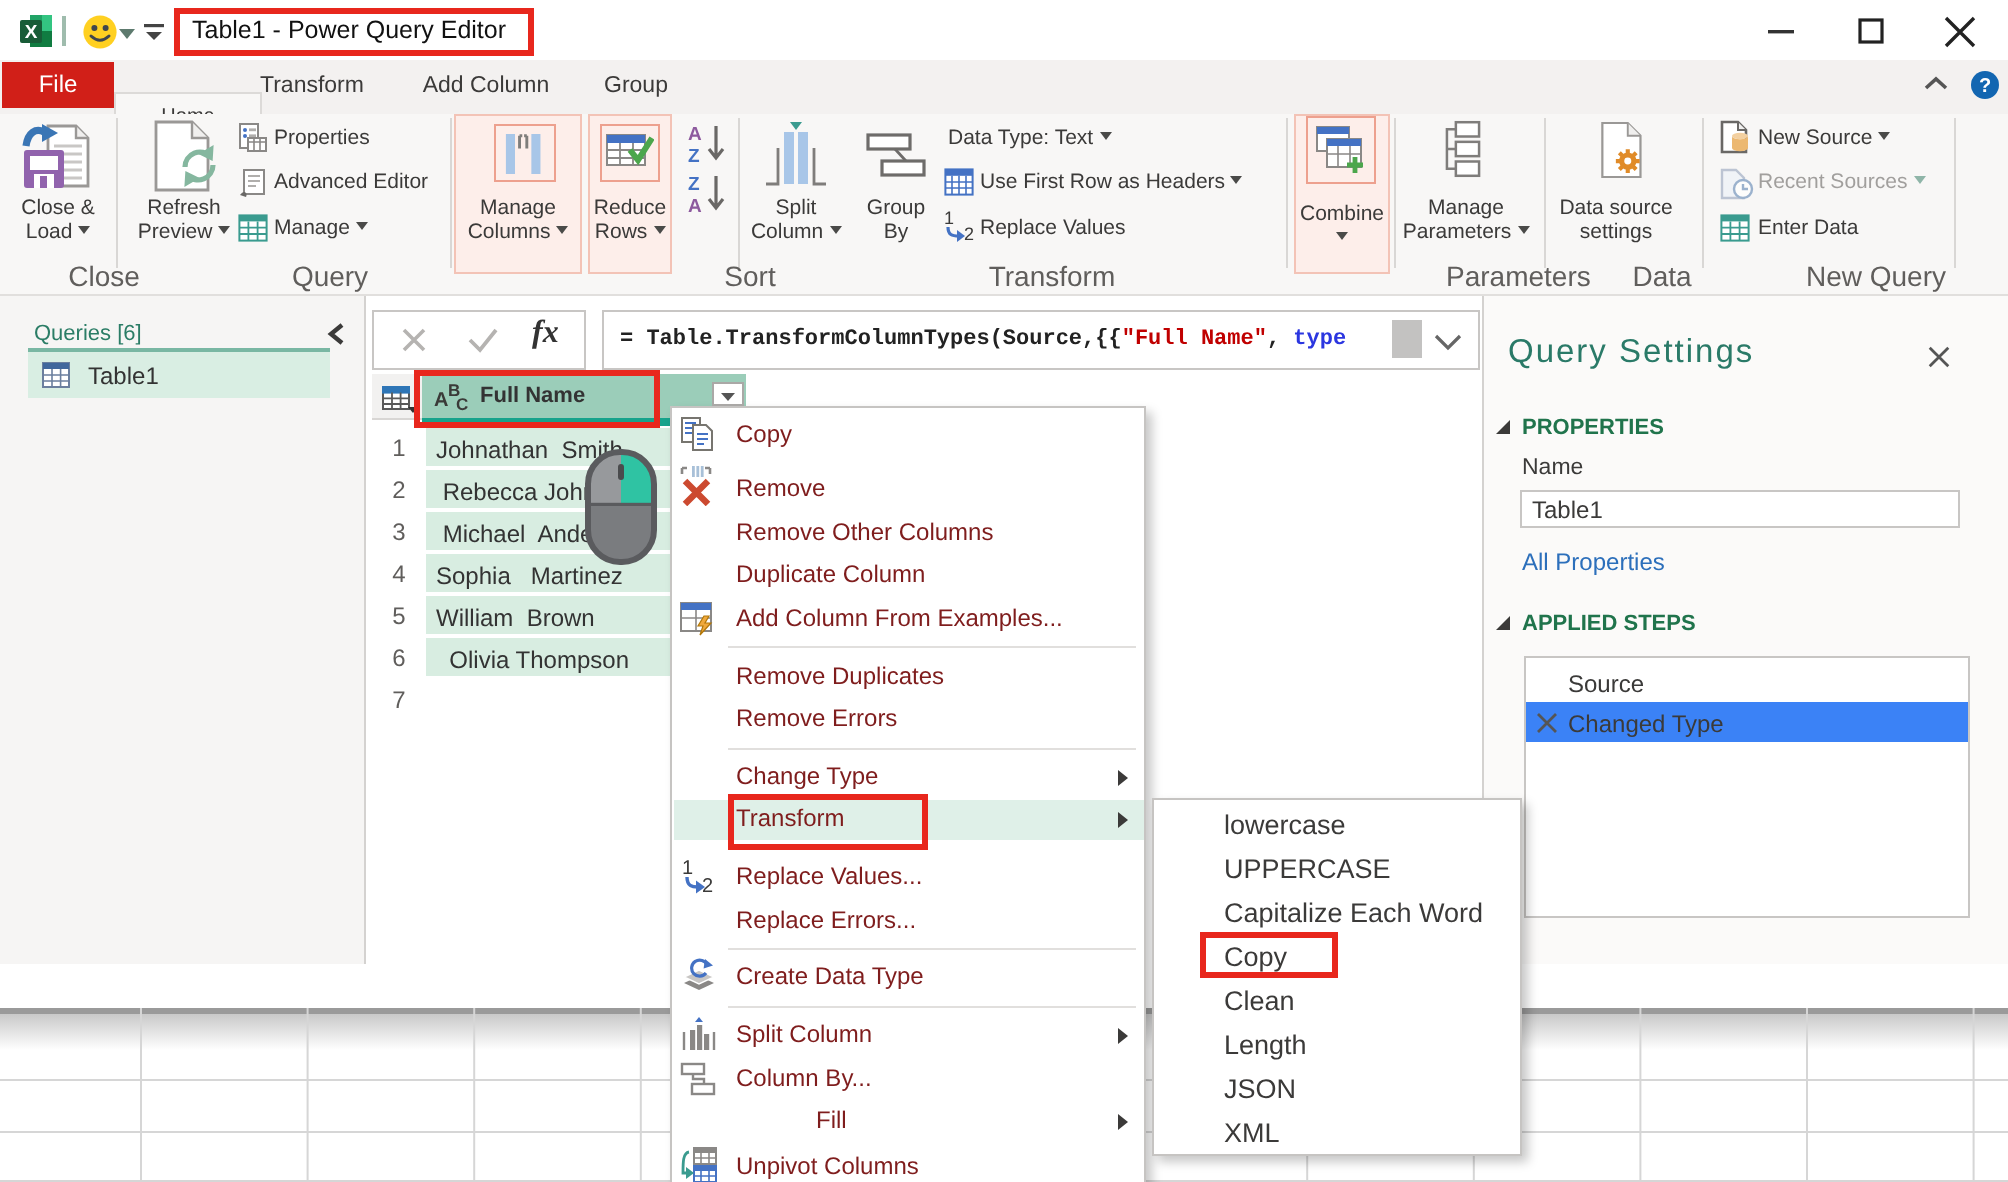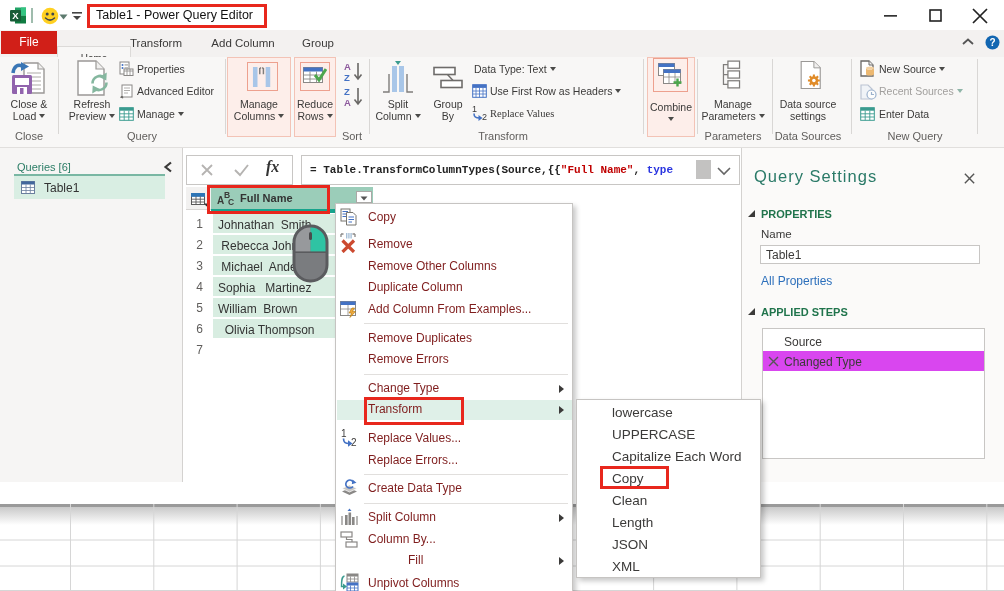--- a/index.html
+++ b/index.html
@@ -1,19 +1,19 @@
 <!DOCTYPE html>
 <html><head>
 <meta charset="utf-8">
 <style>
 html,body{margin:0;padding:0;}
 #app{position:relative;width:1004px;height:591px;overflow:hidden;background:#fff;
   font-family:"Liberation Sans",sans-serif;color:#3b3a39;}
 .abs{position:absolute;}
-.grouplabel{position:absolute;font-size:11px;color:#605e5c;text-align:center;}
+.grouplabel{position:absolute;font-size:14px;color:#605e5c;text-align:center;padding-left:23px;}
 .vsep{position:absolute;width:1px;background:#d9d7d5;top:59px;height:75px;}
 .bigbtn{position:absolute;text-align:center;font-size:10.5px;color:#3b3a39;line-height:12px;}
 .smallrow{position:absolute;font-size:10.5px;color:#3b3a39;white-space:nowrap;}
 .caret{display:inline-block;width:0;height:0;border-left:3.5px solid transparent;border-right:3.5px solid transparent;border-top:4px solid #4a4a48;vertical-align:2px;}
 .menuitem{position:absolute;left:32px;font-size:12px;color:#7f1d1d;white-space:nowrap;}
 .subitem{position:absolute;left:35px;font-size:13.5px;color:#3b3a39;white-space:nowrap;}
 .redbox{position:absolute;border:3px solid #e8271d;background:transparent;z-index:50;}
 .arrowr{position:absolute;width:0;height:0;border-top:4px solid transparent;border-bottom:4px solid transparent;border-left:5px solid #3b3a39;}
 </style>
 </head>
@@ -173,21 +173,21 @@
 <div class="bigbtn" style="left:370px;top:98px;width:56px;">Split<br>Column <span class="caret"></span></div>
 <svg class="abs" style="left:433px;top:66px;" width="30" height="24" viewBox="0 0 30 24">
   <rect x="1" y="1.5" width="21" height="7" fill="#fff" stroke="#6e6c6a" stroke-width="1.6"></rect>
   <rect x="8" y="14.5" width="21" height="7" fill="#fff" stroke="#6e6c6a" stroke-width="1.6"></rect>
   <path d="M14.5 8.5 L20 14.5" stroke="#6e6c6a" stroke-width="1.4" fill="none"></path>
 </svg>
 <div class="bigbtn" style="left:424px;top:98px;width:48px;">Group<br>By</div>
 
 <div class="smallrow" style="left:474px;top:63px;">Data Type: Text <span class="caret"></span></div>
 <div class="smallrow" style="left:490px;top:85px;">Use First Row as Headers <span class="caret"></span></div>
-<div class="smallrow" style="left:490px;top:108px;font-family:Liberation Serif, serif;">Replace Values</div>
+<div class="smallrow" style="left:490px;top:108px;">Replace Values</div>
 <svg class="abs" style="left:472px;top:84px;" width="15" height="14" viewBox="0 0 15 14">
   <rect x="0.7" y="0.7" width="13.6" height="12.6" fill="#fff" stroke="#4472c4"></rect>
   <rect x="0.7" y="0.7" width="13.6" height="3.2" fill="#4472c4"></rect>
   <path d="M0.7 7 H14.3 M0.7 10 H14.3 M4 3.9 V13.3 M7.5 3.9 V13.3 M11 3.9 V13.3" stroke="#4472c4" stroke-width="0.8"></path>
 </svg>
 <svg class="abs" style="left:471px;top:104px;" width="17" height="17" viewBox="0 0 17 17">
   <text x="1" y="8" font-size="9" fill="#3b3a39" font-family="Liberation Sans">1</text>
   <text x="11" y="16" font-size="9" fill="#3b3a39" font-family="Liberation Sans">2</text>
   <path d="M3 9.5 C3 13.5 5 14 8.5 14" stroke="#4472c4" stroke-width="1.6" fill="none"></path>
   <path d="M7.5 11 L11.5 14 L7.5 17 Z" fill="#4472c4"></path>
@@ -354,21 +354,21 @@
       </div>
 <div class="abs" style="left:761px;top:274px;font-size:12px;color:#2c6fbb;">All Properties</div>
 <svg class="abs" style="left:747px;top:307px;" width="9" height="9" viewBox="0 0 9 9">
         <path d="M8 1 V8 H1 Z" fill="#3b3a39"></path>
       </svg>
 <div class="abs" style="left:761px;top:306px;font-size:11px;font-weight:bold;color:#20744c;">APPLIED STEPS</div>
 <div class="abs" style="left:762px;top:328px;width:223px;height:131px;background:#fff;border:1px solid #c8c6c4;box-sizing:border-box;">
   <div style="position:absolute;left:0;top:1px;width:100%;height:21px;">
           <span style="position:absolute;left:21px;top:5px;font-size:12px;">Source</span>
         </div>
-  <div style="position:absolute;left:0;top:22px;width:100%;height:20px;background:#d946ef;">
+  <div style="position:absolute;left:0;top:22px;width:100%;height:20px;background:#3b82f6;">
     <svg style="position:absolute;left:5px;top:5px;" width="11" height="11" viewBox="0 0 11 11">
             <path d="M1 1 L10 10 M10 1 L1 10" stroke="#555" stroke-width="1.4"></path>
           </svg>
     <span style="position:absolute;left:21px;top:4px;font-size:12px;">Changed Type</span>
         </div>
 </div>
 </div>
 
 <div class="abs" style="left:0;top:504px;width:1004px;height:87px;background:#fff;"></div>
 <div id="sheet">

